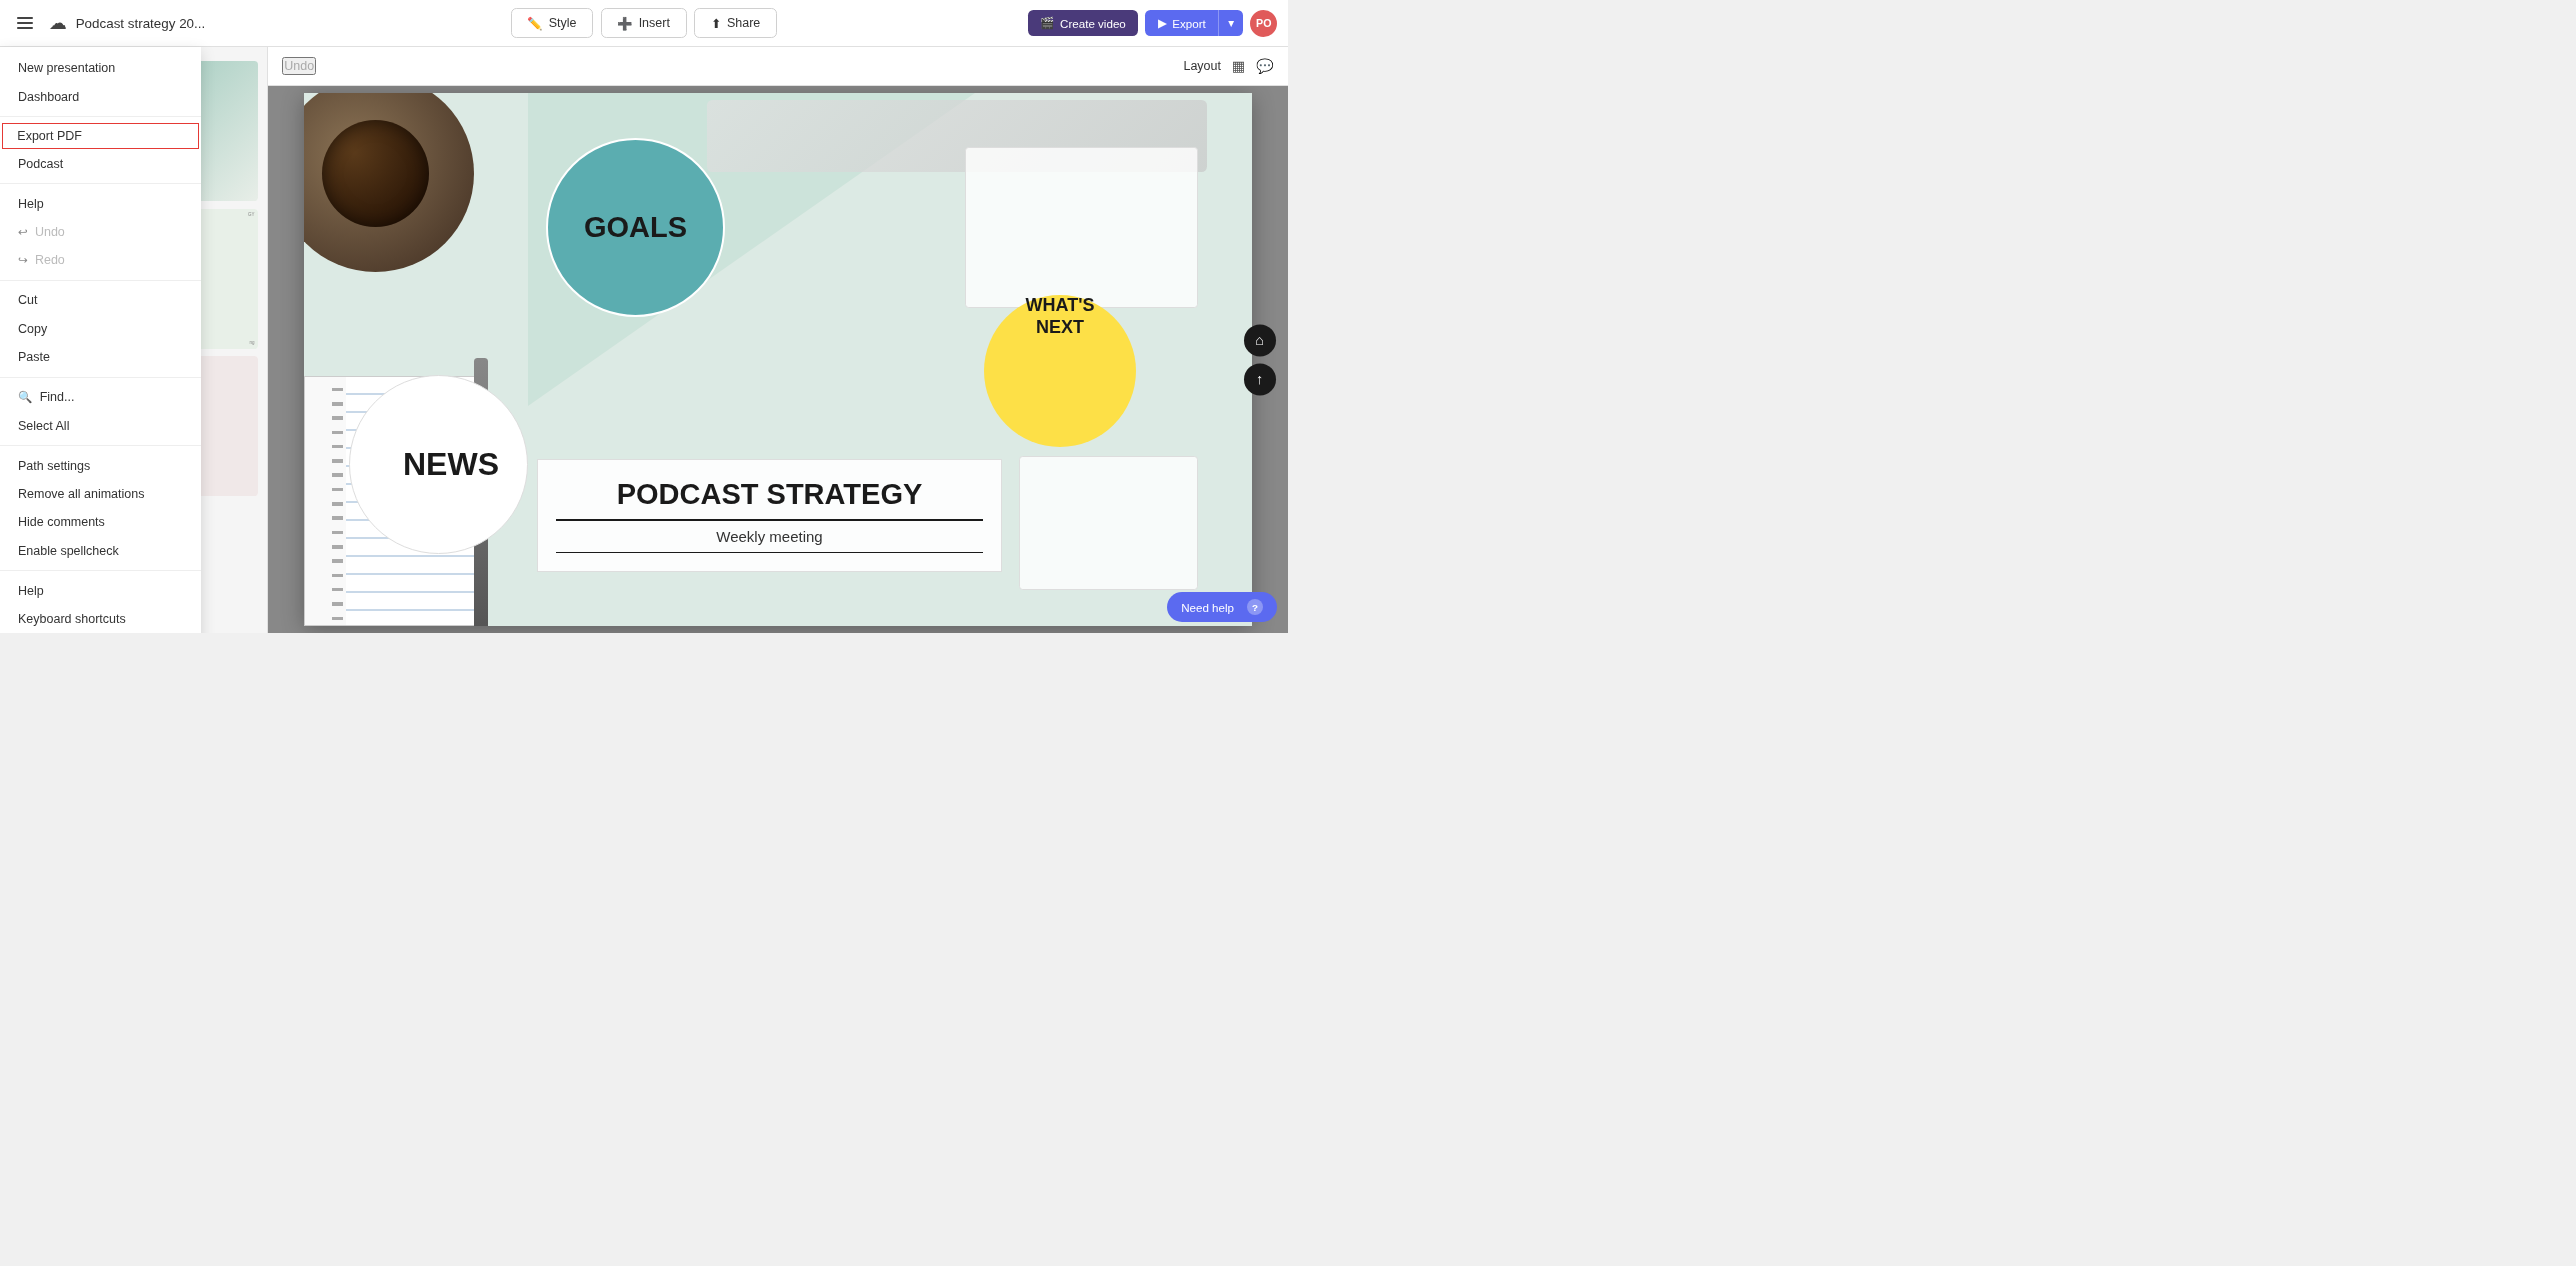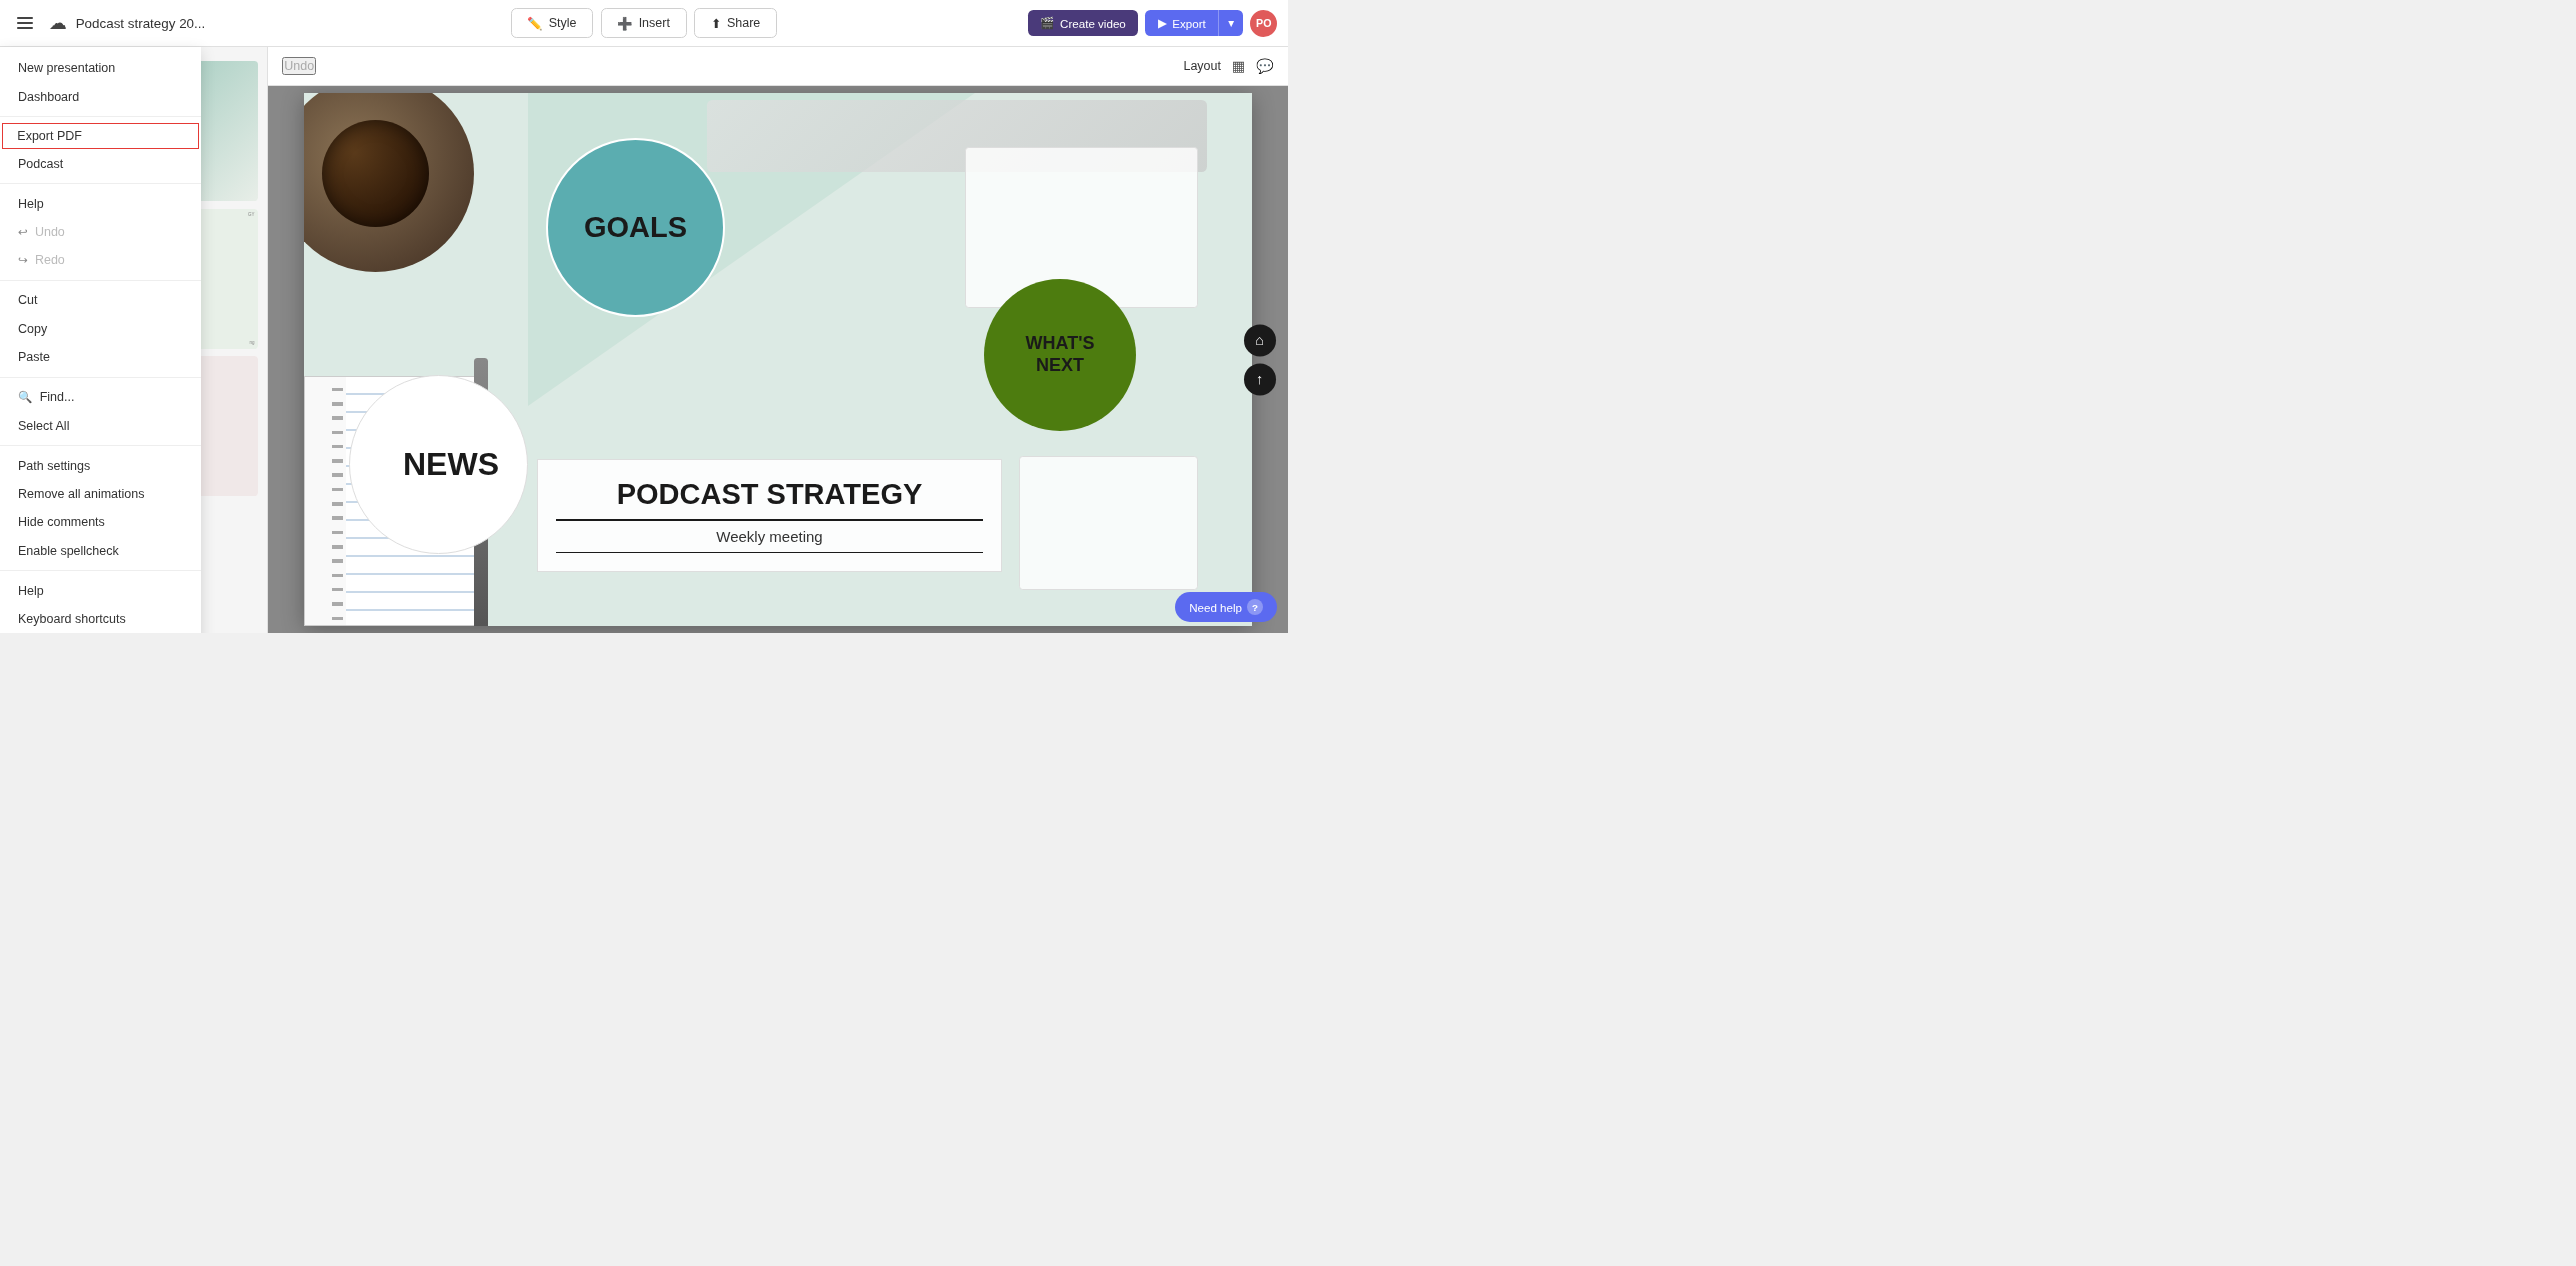--- a/index.html
+++ b/index.html
@@ -118,24 +118,24 @@
     }
     .goals-circle {
       position: absolute; top: 45px; left: 242px;
       width: 179px; height: 179px; border-radius: 50%;
       background: #5badb0; border: 2.7px solid #fff;
       display: flex; align-items: center; justify-content: center;
     }
     .goals-text { font-size: 29px; font-weight: 900; color: #1a1a1a; text-align: center; }
 
     .whats-next-circle {
-      position: absolute; top: 186px; right: 116px;
+      position: absolute; top: 202px; right: 116px;
       width: 152px; height: 152px; border-radius: 50%;
-      background: #4d7c0f;
-      display: flex; align-items: center; justify-content: center;
+      background: #fde047;
+      display: flex; justify-content: center;
     }
     .whats-next-text { font-size: 18px; font-weight: 900; color: #1a1a1a; text-align: center; line-height: 1.2; }
 
     .white-box-top {
       position: absolute; top: 54px; right: 54px;
       width: 233px; height: 161px;
       background: rgba(255,255,255,0.8); border: 0.9px solid #ddd; border-radius: 3.6px;
     }
     .white-box-bottom {
       position: absolute; bottom: 36px; right: 54px;
@@ -183,21 +183,21 @@
       width: 32px; height: 32px; border-radius: 50%;
       background: #1a1a1a; color: #fff; border: none; cursor: pointer;
       display: flex; align-items: center; justify-content: center; font-size: 14.3px;
     }
 
     
     .need-help {
       position: absolute; bottom: 10.7px; right: 10.7px;
       background: #5b6af0; color: #fff; padding: 7.2px 14.3px;
       border-radius: 18px; font-size: 11.6px; cursor: pointer;
-      display: flex; align-items: center; gap: 5px; z-index: 80;
+      display: flex; align-items: center; gap: 13px; z-index: 80;
     }
     .help-circle {
       width: 16px; height: 16px; border-radius: 50%; background: rgba(255,255,255,0.3);
       display: flex; align-items: center; justify-content: center; font-size: 9.8px; font-weight: 700;
     }
 
     
     .thumb-1 { background: linear-gradient(135deg, #7bb8a8 0%, #e8eee8 100%); }
     .thumb-2 { background: #e8f0e8; }
     .thumb-3 { background: #f0e8e8; }

